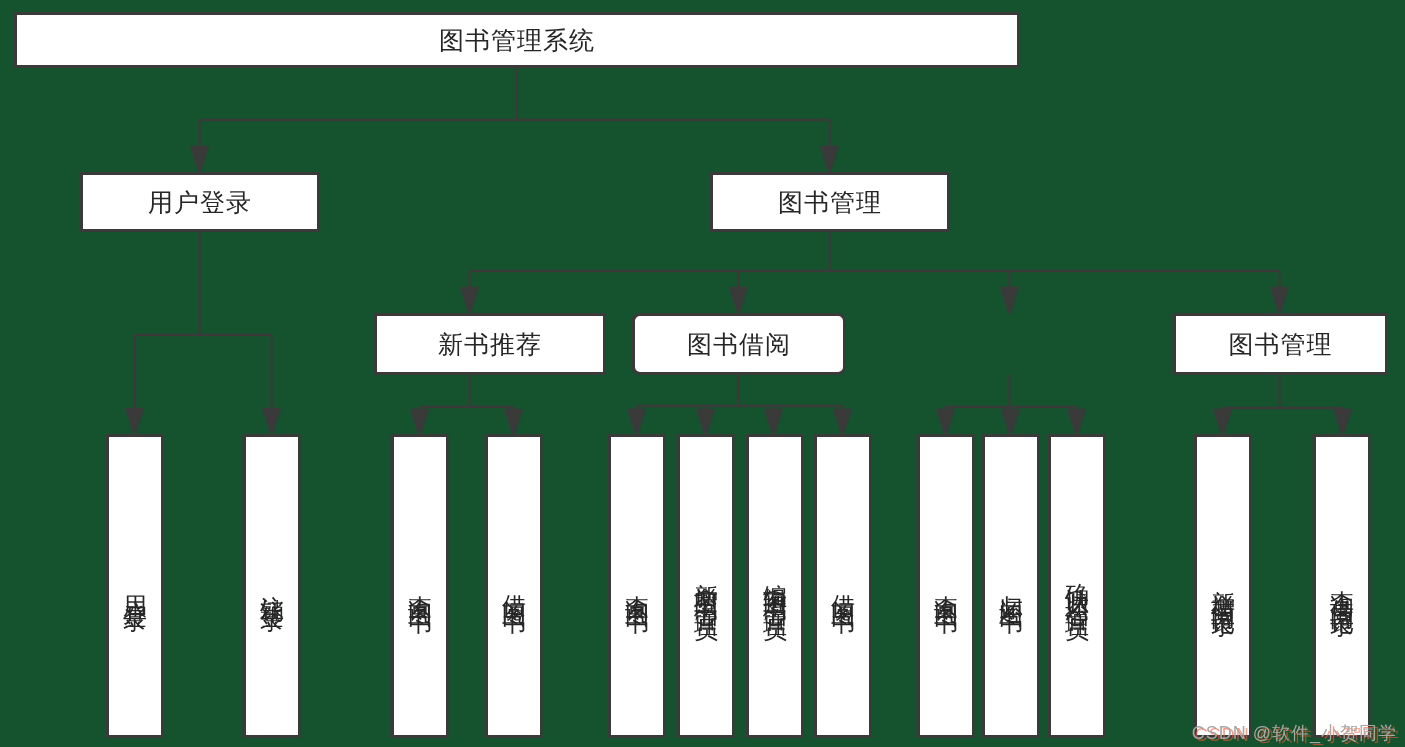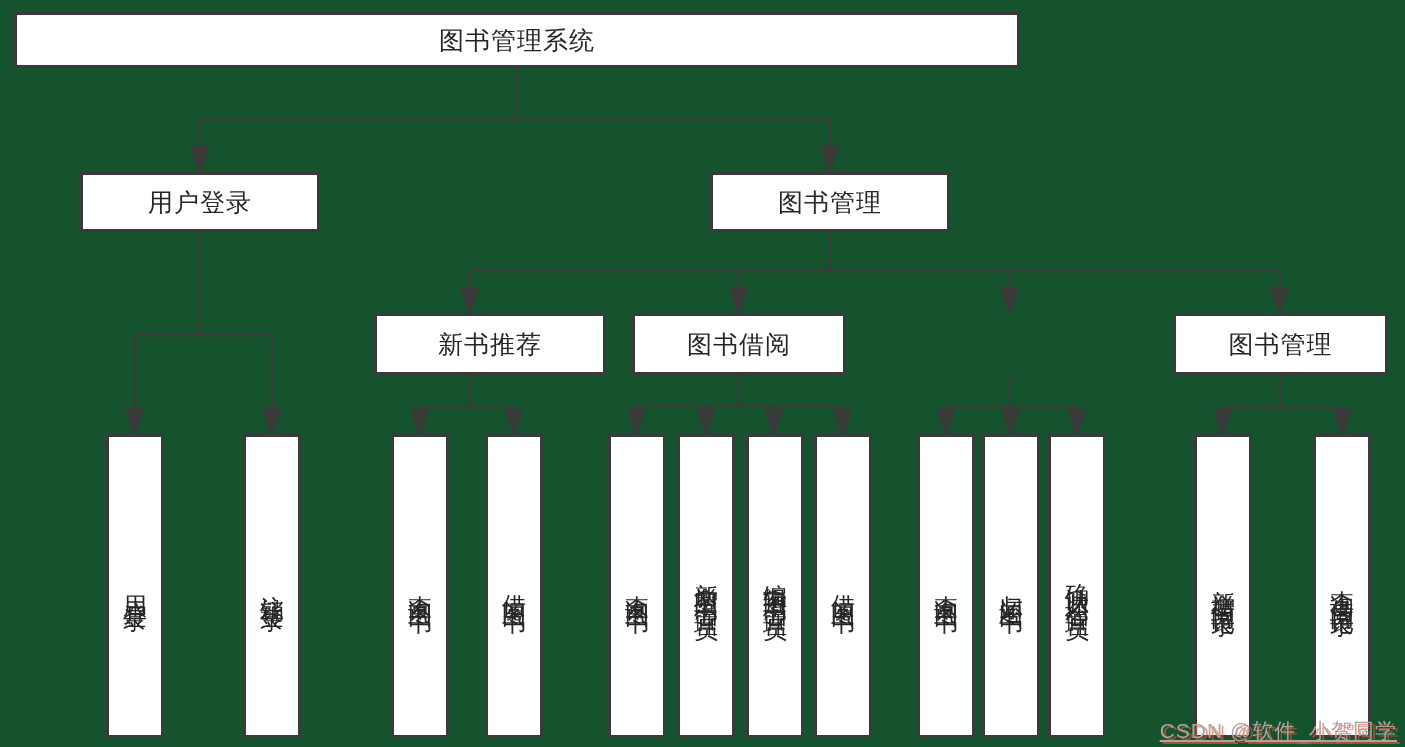--- a/index.html
+++ b/index.html
@@ -41,27 +41,26 @@
   .leaf .vtext {
     writing-mode: vertical-rl;
     text-orientation: mixed;
     letter-spacing: 5px;
     line-height: 1;
   }
   #watermark {
     position: absolute;
     right: 8px;
     bottom: 2px;
-    font-size: 21px;
+    font-size: 18px;
     letter-spacing: 1px;
     color: #a6a6a6;
     text-shadow: 3px 2px 0 rgba(252, 85, 49, 0.6);
     z-index: 5;
     white-space: nowrap;
-    text-decoration: underline;
   }
 </style>
 </head>
 <body>
 
 <div id="stage">
 
   <svg id="wires" viewBox="0 0 1405 747" xmlns="http://www.w3.org/2000/svg" stroke="#3a3a3a" stroke-width="2.5" fill="#3a3a3a">
 
     <g>
@@ -145,21 +144,21 @@
   <div class="node" style="left:80px; top:172px; width:240px; height:60px;">
     <span>用户登录</span>
   </div>
   <div class="node" style="left:710px; top:172px; width:240px; height:60px;">
     <span>图书管理</span>
   </div>
 
   <div class="node" style="left:362px; top:313px; width:232px; height:62px;margin-left:12px;">
     <span>新书推荐</span>
   </div>
-  <div class="node" style="left:632px; top:313px; width:214px; height:62px;">
+  <div class="node" style="left:632px; top:313px; width:214px; height:62px;border-radius:8px;">
     <span>图书借阅</span>
   </div>
   <div class="node" style="left:1173px; top:313px; width:215px; height:62px;">
     <span>图书管理</span>
   </div>
 
   <div class="node leaf" style="left:106px; top:434px; width:58px; height:304px;">
     <span class="vtext">用户登录</span>
   </div>
   <div class="node leaf" style="left:243px; top:434px; width:58px; height:304px;">

